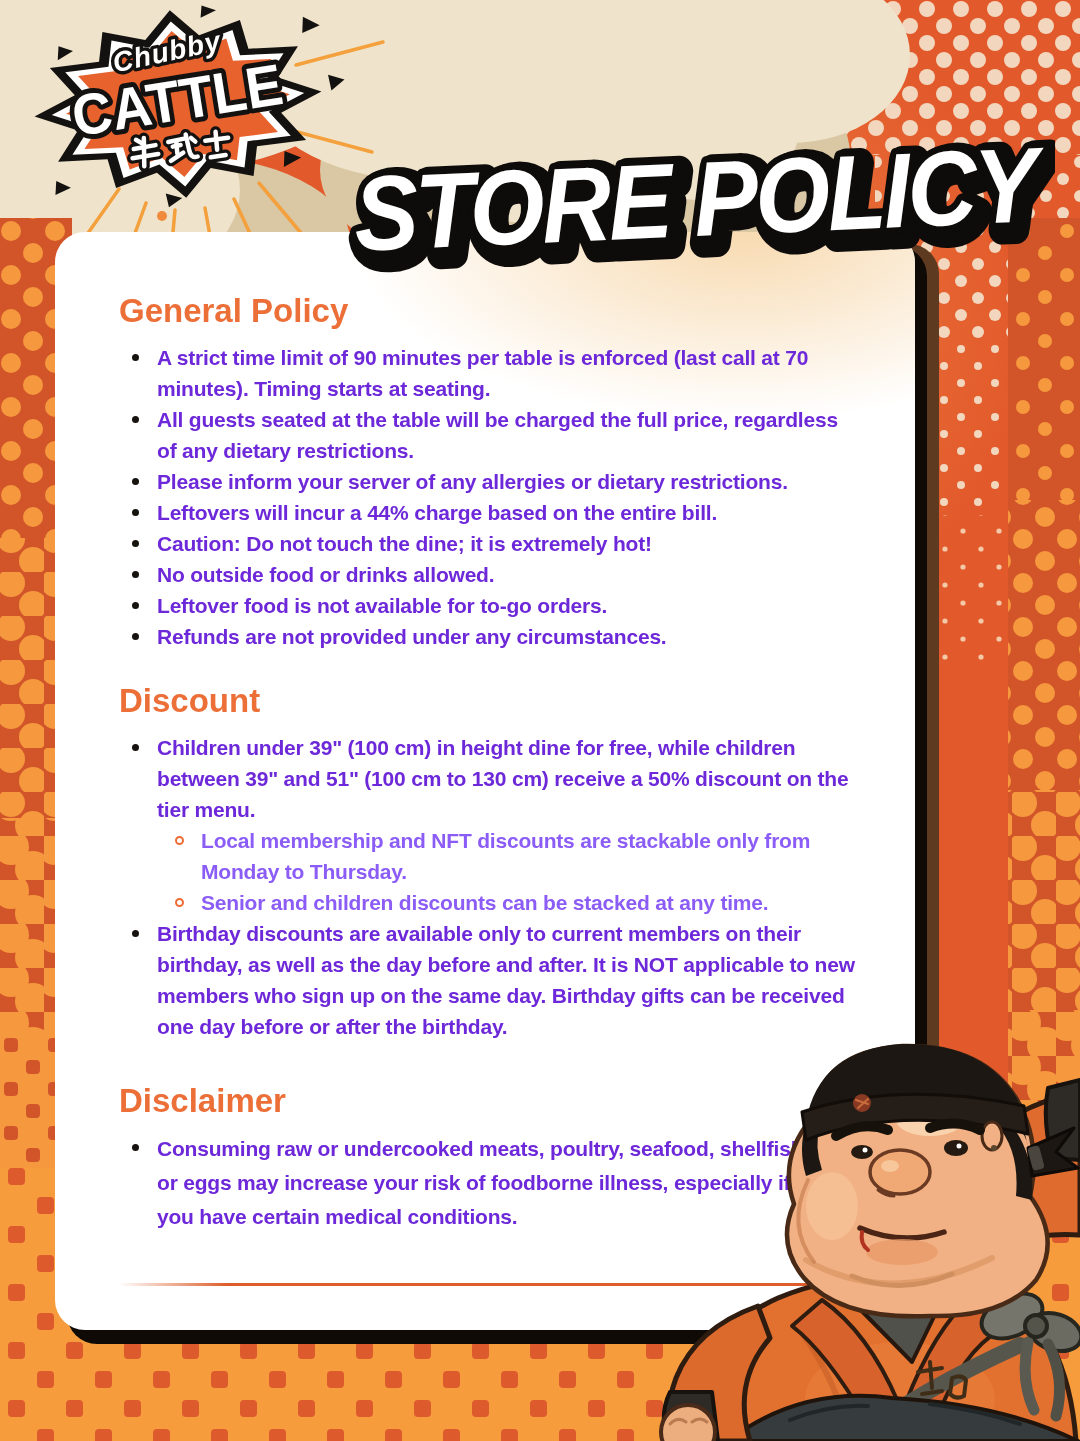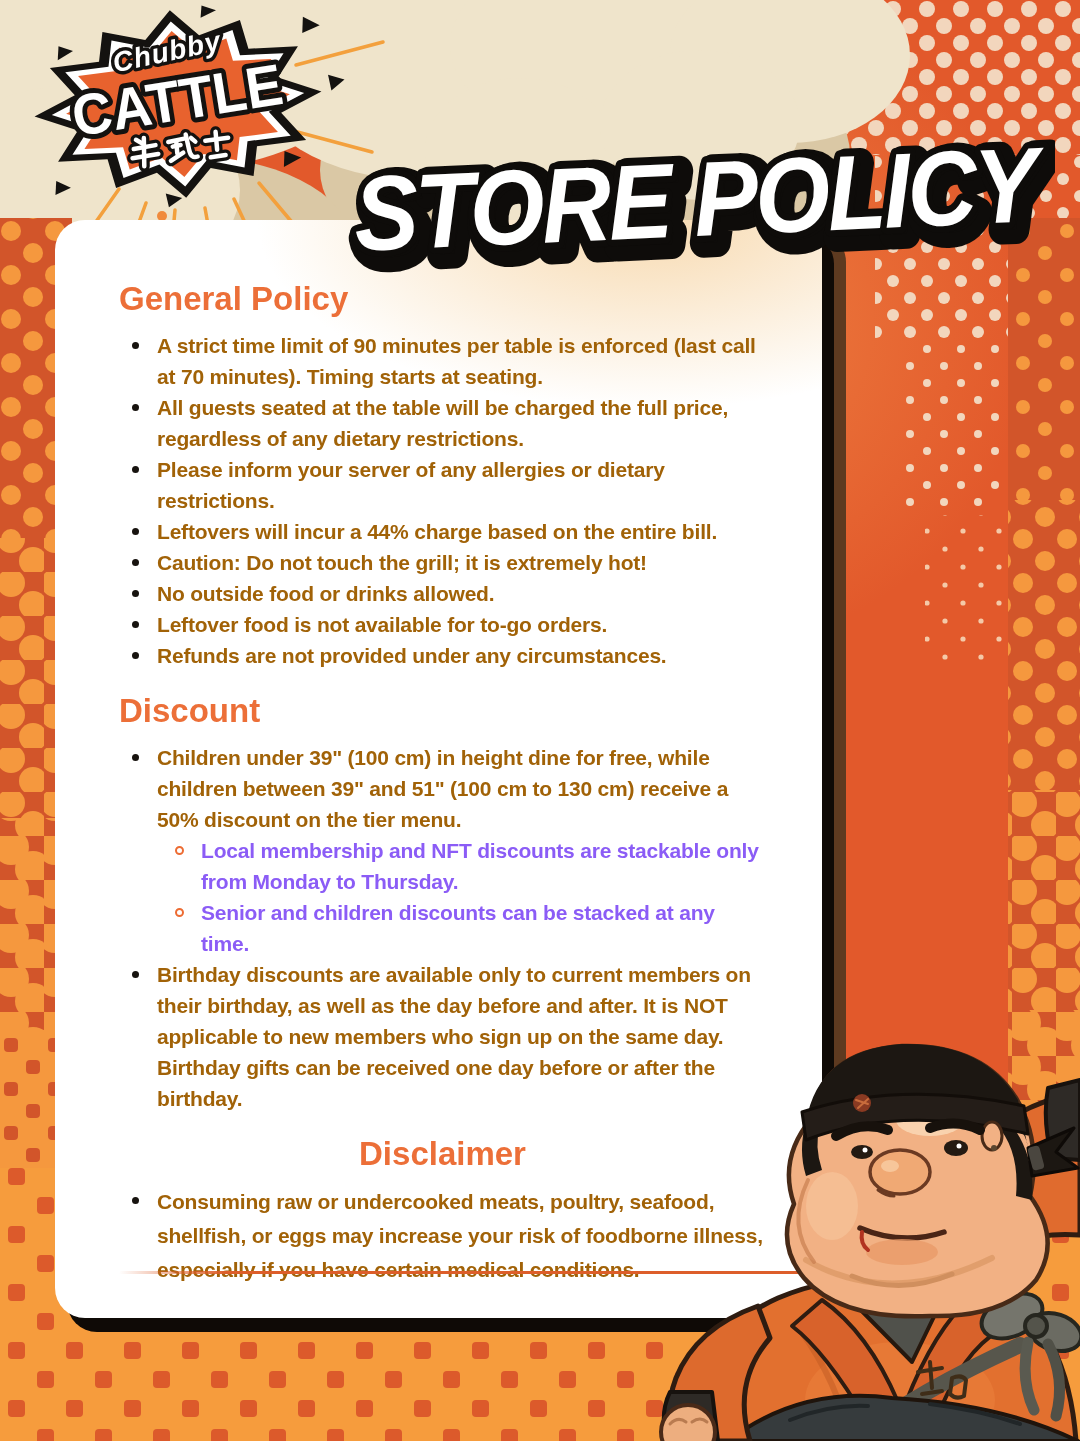--- a/index.html
+++ b/index.html
@@ -2,34 +2,34 @@
 <html><head>
 <meta charset="utf-8">
 <style>
   html,body{margin:0;padding:0;background:#E2592B;font-family:"Liberation Sans",sans-serif;}
   .page{position:relative;width:1080px;height:1441px;overflow:hidden;background:#E2592B;}
   .bg-svg{position:absolute;left:0;top:0;z-index:0;}
   .logo-svg{position:absolute;left:8px;top:2px;z-index:3;}
   .title-svg{position:absolute;left:335px;top:124px;z-index:3;}
   .mascot-svg{position:absolute;left:600px;top:1000px;z-index:4;}
 
-  .card{position:absolute;left:55px;top:220px;width:767px;height:1098px;background:#FFFFFF;
+  .card{position:absolute;left:55px;top:232px;width:860px;height:1098px;background:#FFFFFF;
         border-radius:30px;z-index:2;
         box-shadow:12px 14px 0 #0F0A06, 24px 12px 0 #5E3A20;}
   .card-inner{position:relative;height:100%;box-sizing:border-box;padding:60px 56px 0 64px;overflow:hidden;}
   .card-glow{position:absolute;top:0;right:0;width:620px;height:215px;border-top-right-radius:30px;
         background:radial-gradient(ellipse at 72% 0%, rgba(247,216,172,0.95), rgba(247,216,172,0) 62%);
         pointer-events:none;}
   .content{position:relative;}
   h2{font-size:33px;line-height:38px;font-weight:bold;color:#EC6F38;margin:0 0 12px 0;}
-  h2.gap-discount{margin-top:21px;}
-  h2.gap-disclaimer{margin-top:21px;text-align:center;}
+  h2.gap-discount{margin-top:30px;}
+  h2.gap-disclaimer{margin-top:40px;}
   ul{list-style:none;margin:0;padding:0;max-width:876px;}
   li{position:relative;padding-left:38px;font-size:21px;line-height:31px;font-weight:bold;
-     color:#a16207;letter-spacing:-0.2px;}
+     color:#6d28d9;letter-spacing:-0.2px;}
   li::before{content:"";position:absolute;left:13px;top:12px;width:7px;height:7px;border-radius:50%;background:#17130F;}
   li.sub{padding-left:82px;color:#8b5cf6;}
   li.sub::before{left:56px;top:11px;width:9px;height:9px;background:transparent;
      border:2.5px solid #ED6C33;box-sizing:border-box;}
   li.narrow{max-width:652px;line-height:34px;}
   .divider{position:absolute;left:64px;bottom:44px;width:772px;height:3px;border-radius:2px;
      background:linear-gradient(90deg, rgba(224,89,43,0), #DD5E2A 14%, #DD5E2A 100%);}
 </style>
 </head>
 <body>
@@ -158,21 +158,21 @@
     <div class="card-inner">
       <div class="content">
 
         <section>
           <h2>General Policy</h2>
           <ul>
             <li>A strict time limit of 90 minutes per table is enforced (last call at 70 minutes). Timing starts at seating.</li>
             <li>All guests seated at the table will be charged the full price, regardless of any dietary restrictions.</li>
             <li>Please inform your server of any allergies or dietary restrictions.</li>
             <li>Leftovers will incur a 44% charge based on the entire bill.</li>
-            <li>Caution: Do not touch the grill; it is extremely hot!</li>
+            <li>Caution: Do not touch the dine; it is extremely hot!</li>
             <li>No outside food or drinks allowed.</li>
             <li>Leftover food is not available for to-go orders.</li>
             <li>Refunds are not provided under any circumstances.</li>
           </ul>
         </section>
 
         <section>
           <h2 class="gap-discount">Discount</h2>
           <ul>
             <li>Children under 39" (100 cm) in height dine for free, while children between 39" and 51" (100 cm to 130 cm) receive a 50% discount on the tier menu.</li>

